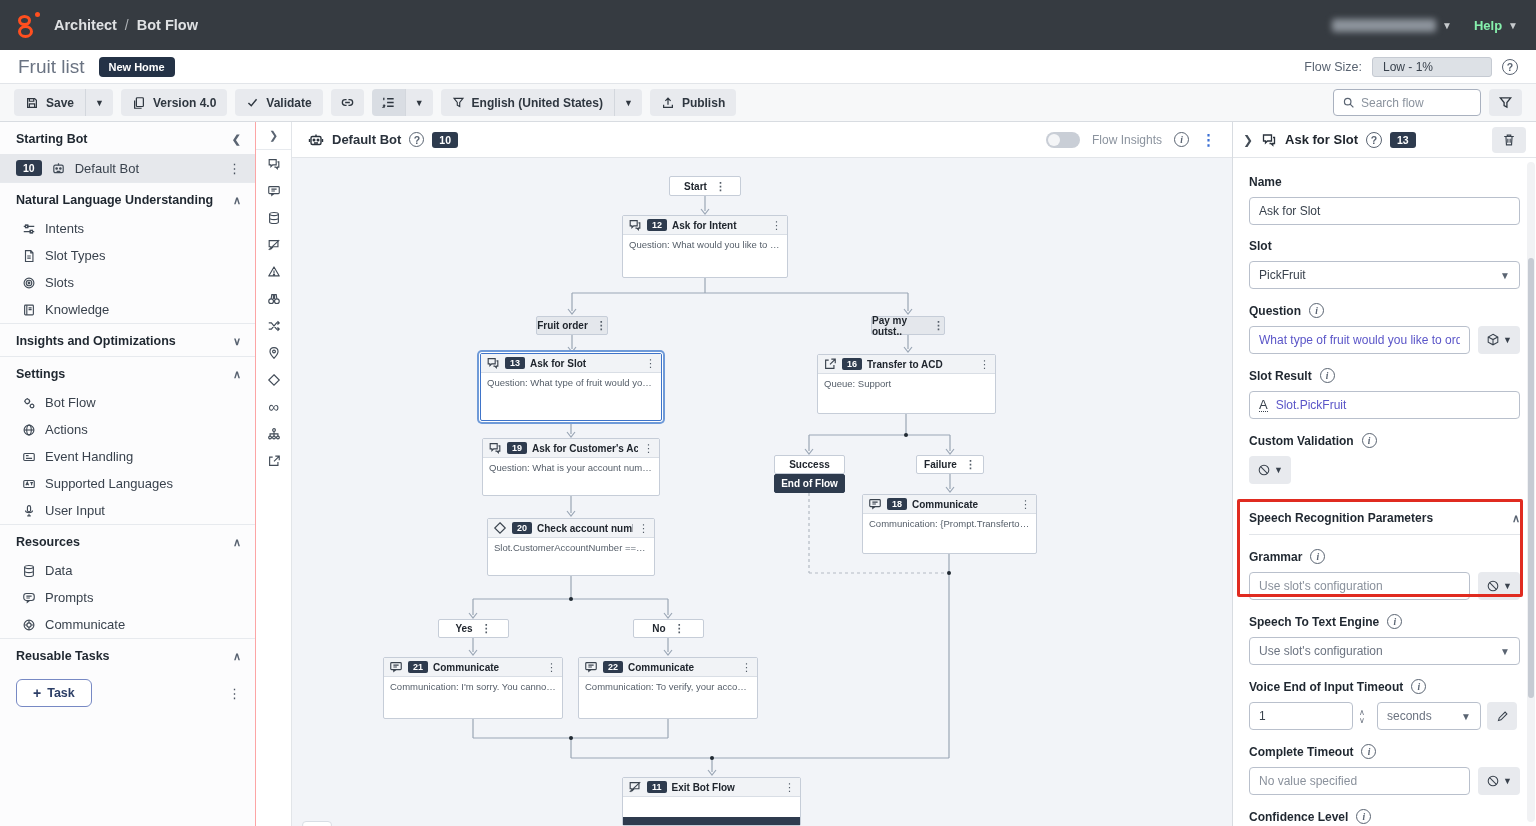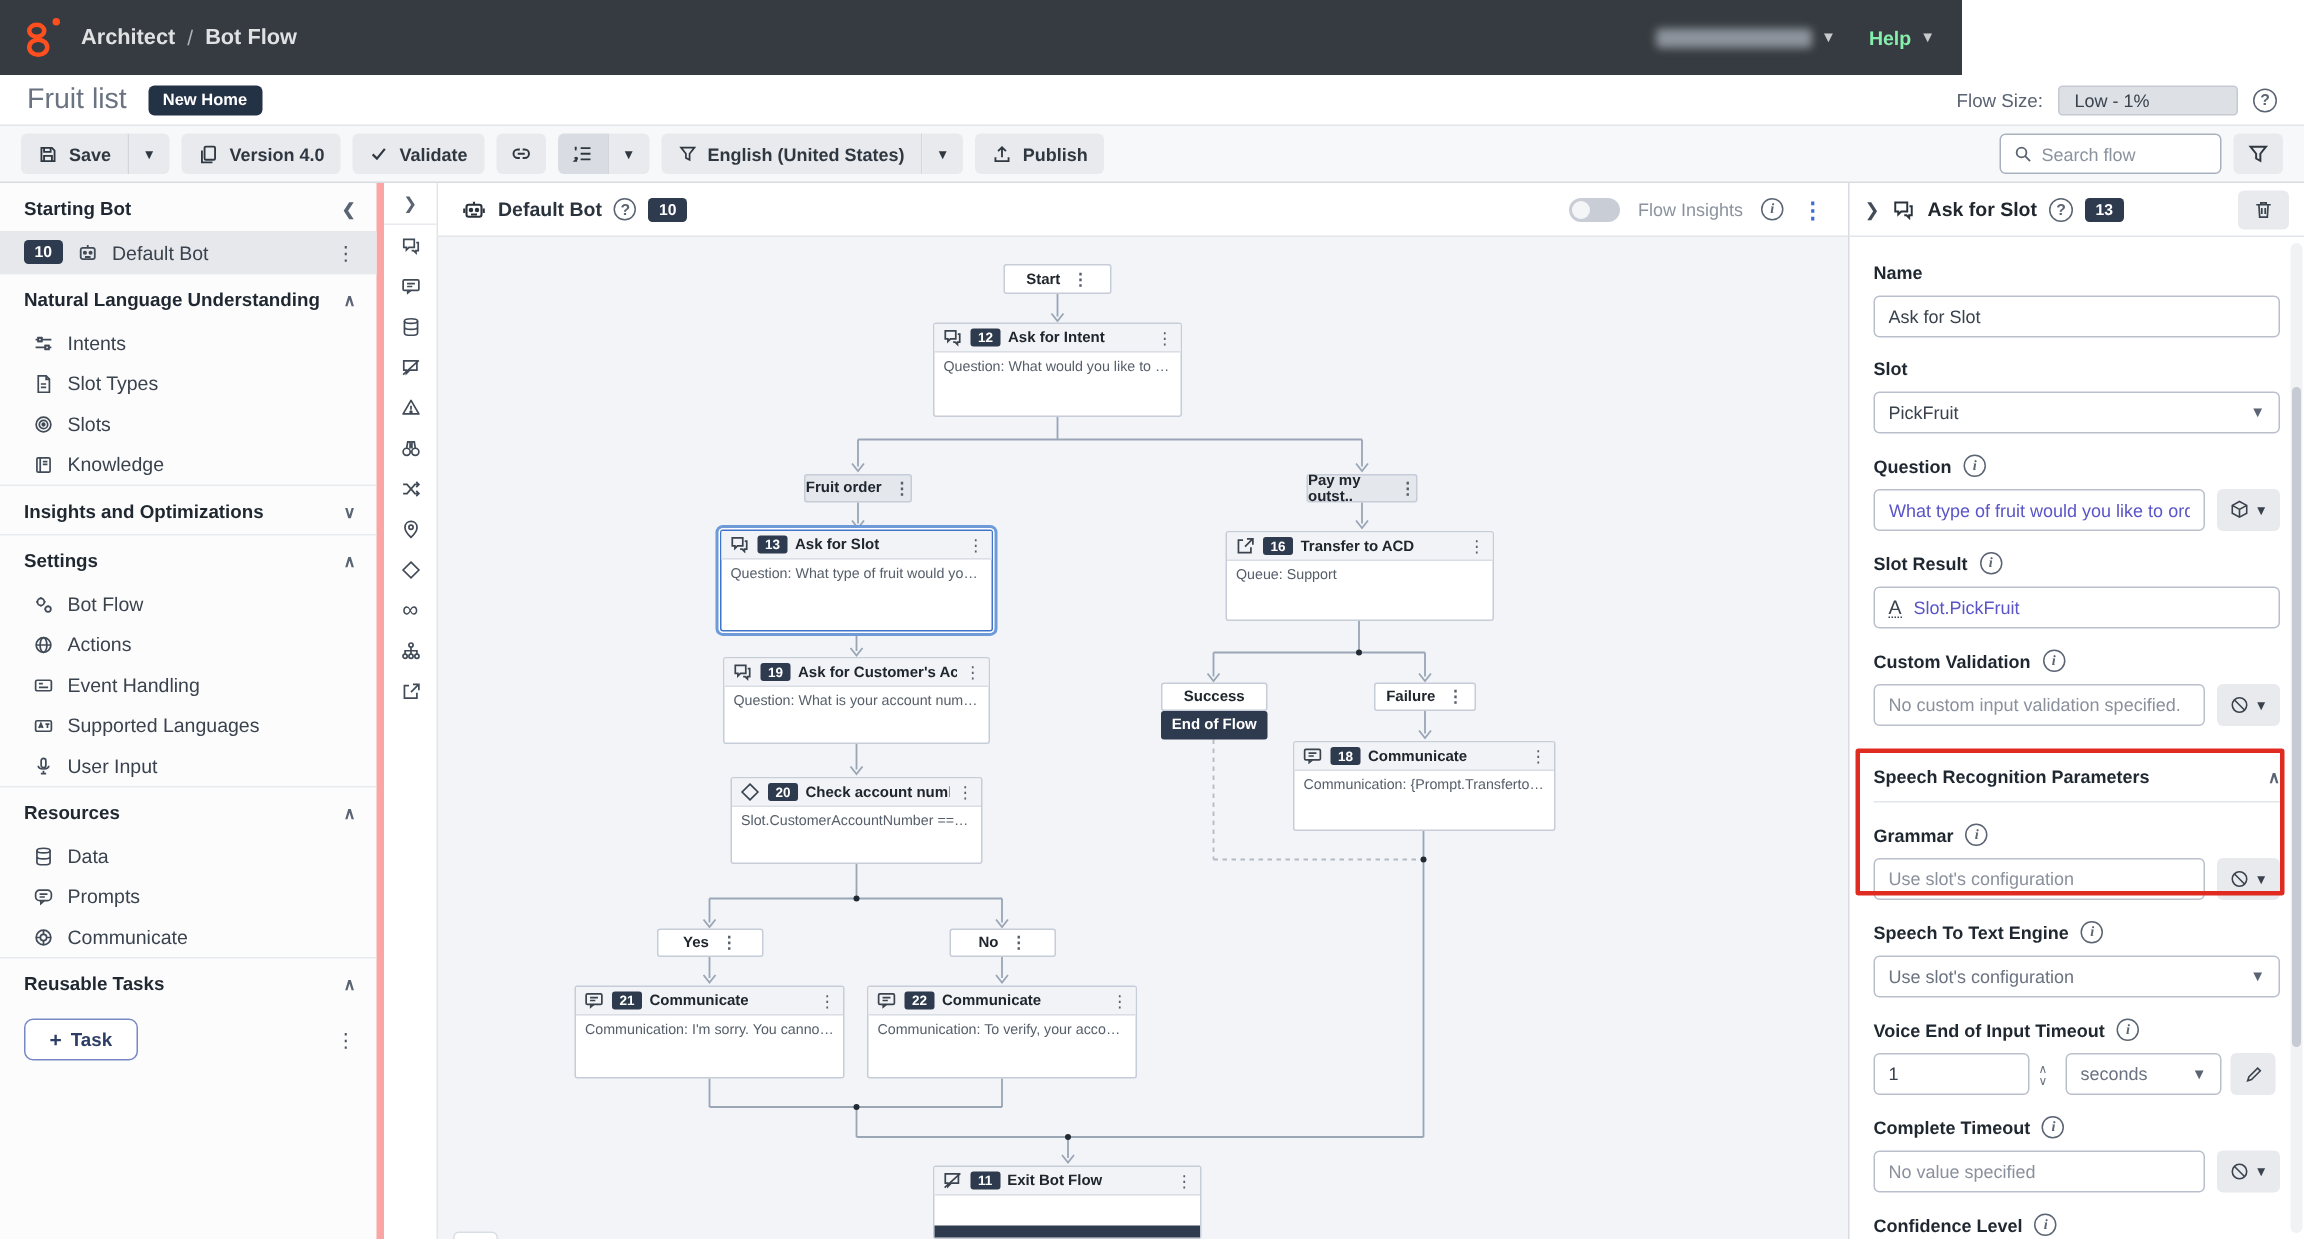--- a/index.html
+++ b/index.html
@@ -1,21 +1,21 @@
 <!DOCTYPE html>
 <html><head>
 <meta charset="utf-8">
 <style>
   * { margin:0; padding:0; box-sizing:border-box; }
   html,body { width:1536px; height:826px; overflow:hidden; font-family:"Liberation Sans", sans-serif; background:#fff; }
   .icon { display:inline-flex; align-items:center; justify-content:center; }
   .icon svg { display:block; }
 
   
-  #topbar { position:absolute; left:0; top:0; width:1308px; height:50px; background:#363b41; display:flex; align-items:center; padding:0 18px; color:#e8e9ea;justify-content:center; }
+  #topbar { position:absolute; left:0; top:0; width:1536px; height:50px; background:#363b41; display:flex; align-items:center; padding:0 18px; color:#e8e9ea;justify-content:center; }
   #logo { width:22px; height:30px; position:relative; margin-right:14px; }
   #logo .c1,#logo .c2 { position:absolute; border:3.5px solid #ff4f1f; border-radius:50%; }
   #logo .c1 { width:13px; height:11px; left:0; top:5px; }
   #logo .c2 { width:15px; height:13px; left:0; top:15px; }
   #logo .dot { position:absolute; width:5px; height:5px; background:#ff4f1f; border-radius:50%; right:0; top:2px; }
   .crumb { font-size:14.5px; color:#dfe1e3; font-weight:bold; }
   .crumb-sep { margin:0 8px; color:#aeb2b6; font-size:14px; }
   #topbar-right { margin-left:auto; display:flex; align-items:center; gap:22px; }
   .blurred-name { width:104px; height:13px; border-radius:3px; background:#8d949c; filter:blur(3px); }
   .chev { font-size:10px; color:#c7cacd; margin-left:6px; }
@@ -40,21 +40,21 @@
   .btn.icon-only { padding:0 9px; }
   .btn.active { background:#d9dde3; }
   .btn .dd { font-size:9px; color:#2f3740; }
   #toolbar-right { margin-left:auto; display:flex; align-items:center; gap:8px; }
   #search-box { display:flex; align-items:center; gap:6px; width:148px; height:27px; background:#fff; border:1px solid #a9b1bf; border-radius:4px; padding:0 8px; }
   #search-box input { border:none; outline:none; font-size:12px; color:#39424d; width:110px; font-family:"Liberation Sans",sans-serif; background:transparent; }
   #search-box input::placeholder { color:#8b939e; }
 
   
   #main { position:absolute; left:0; top:122px; width:1536px; height:704px; display:flex; }
-  #sidebar { width:256px; background:#fcfcfd; border-right:5px solid #fca5a5; font-size:13px; position:relative; }
+  #sidebar { width:256px; background:#fcfcfd; border-right:1px solid #fca5a5; font-size:13px; position:relative; }
   .sb-head { display:flex; align-items:center; justify-content:space-between; padding:10px 14px 8px 16px; font-size:12.5px; font-weight:bold; color:#1f2730; border-top:1px solid #e7eaee; }
   .sb-head:first-child { border-top:none; }
   .sb-collapse { color:#5a6472; font-size:11px; cursor:pointer; }
   .sb-item { display:flex; align-items:center; gap:9px; padding:6px 14px 6px 22px; color:#39424d; cursor:pointer; }
   .sb-item .icon svg { stroke:#414b57; }
   .sb-item.selected { background:#e6e8ec; padding-left:16px; }
   .sb-badge { background:#2e3b4e; color:#fff; font-weight:bold; font-size:10.5px; border-radius:3px; padding:2px 7px; }
   .sb-kebab { margin-left:auto; color:#4a5260; font-size:13px; cursor:pointer; }
   #task-row { display:flex; align-items:center; padding:8px 14px 10px 16px; }
   #task-btn { display:inline-flex; align-items:center; gap:6px; border:1px solid #7789c4; color:#2c3e66; background:#fff; border-radius:6px; padding:5px 16px; font-size:12.5px; font-weight:bold; cursor:pointer; }
@@ -808,21 +808,20 @@
       <div class="expr-field">
           <span class="expr-a">A</span>
           <span class="expr-val">Slot.PickFruit</span>
         </div>
 
       <div class="fld-label">
           <span>Custom Validation</span>
           <span class="info-circle">i</span>
         </div>
       <div class="fld-row">
-        <input class="tinput" placeholder="No custom input validation specified." style="">
         <span class="side-btn">
             <svg width="14" height="14" viewBox="0 0 16 16" fill="none" stroke-width="1.2">
               <circle cx="8" cy="8" r="5.5"></circle>
               <path d="M4.2 4.2 11.8 11.8"></path>
             </svg>
             <span class="dd">▼</span>
           </span>
       </div>
 
       <div id="srp-section">

